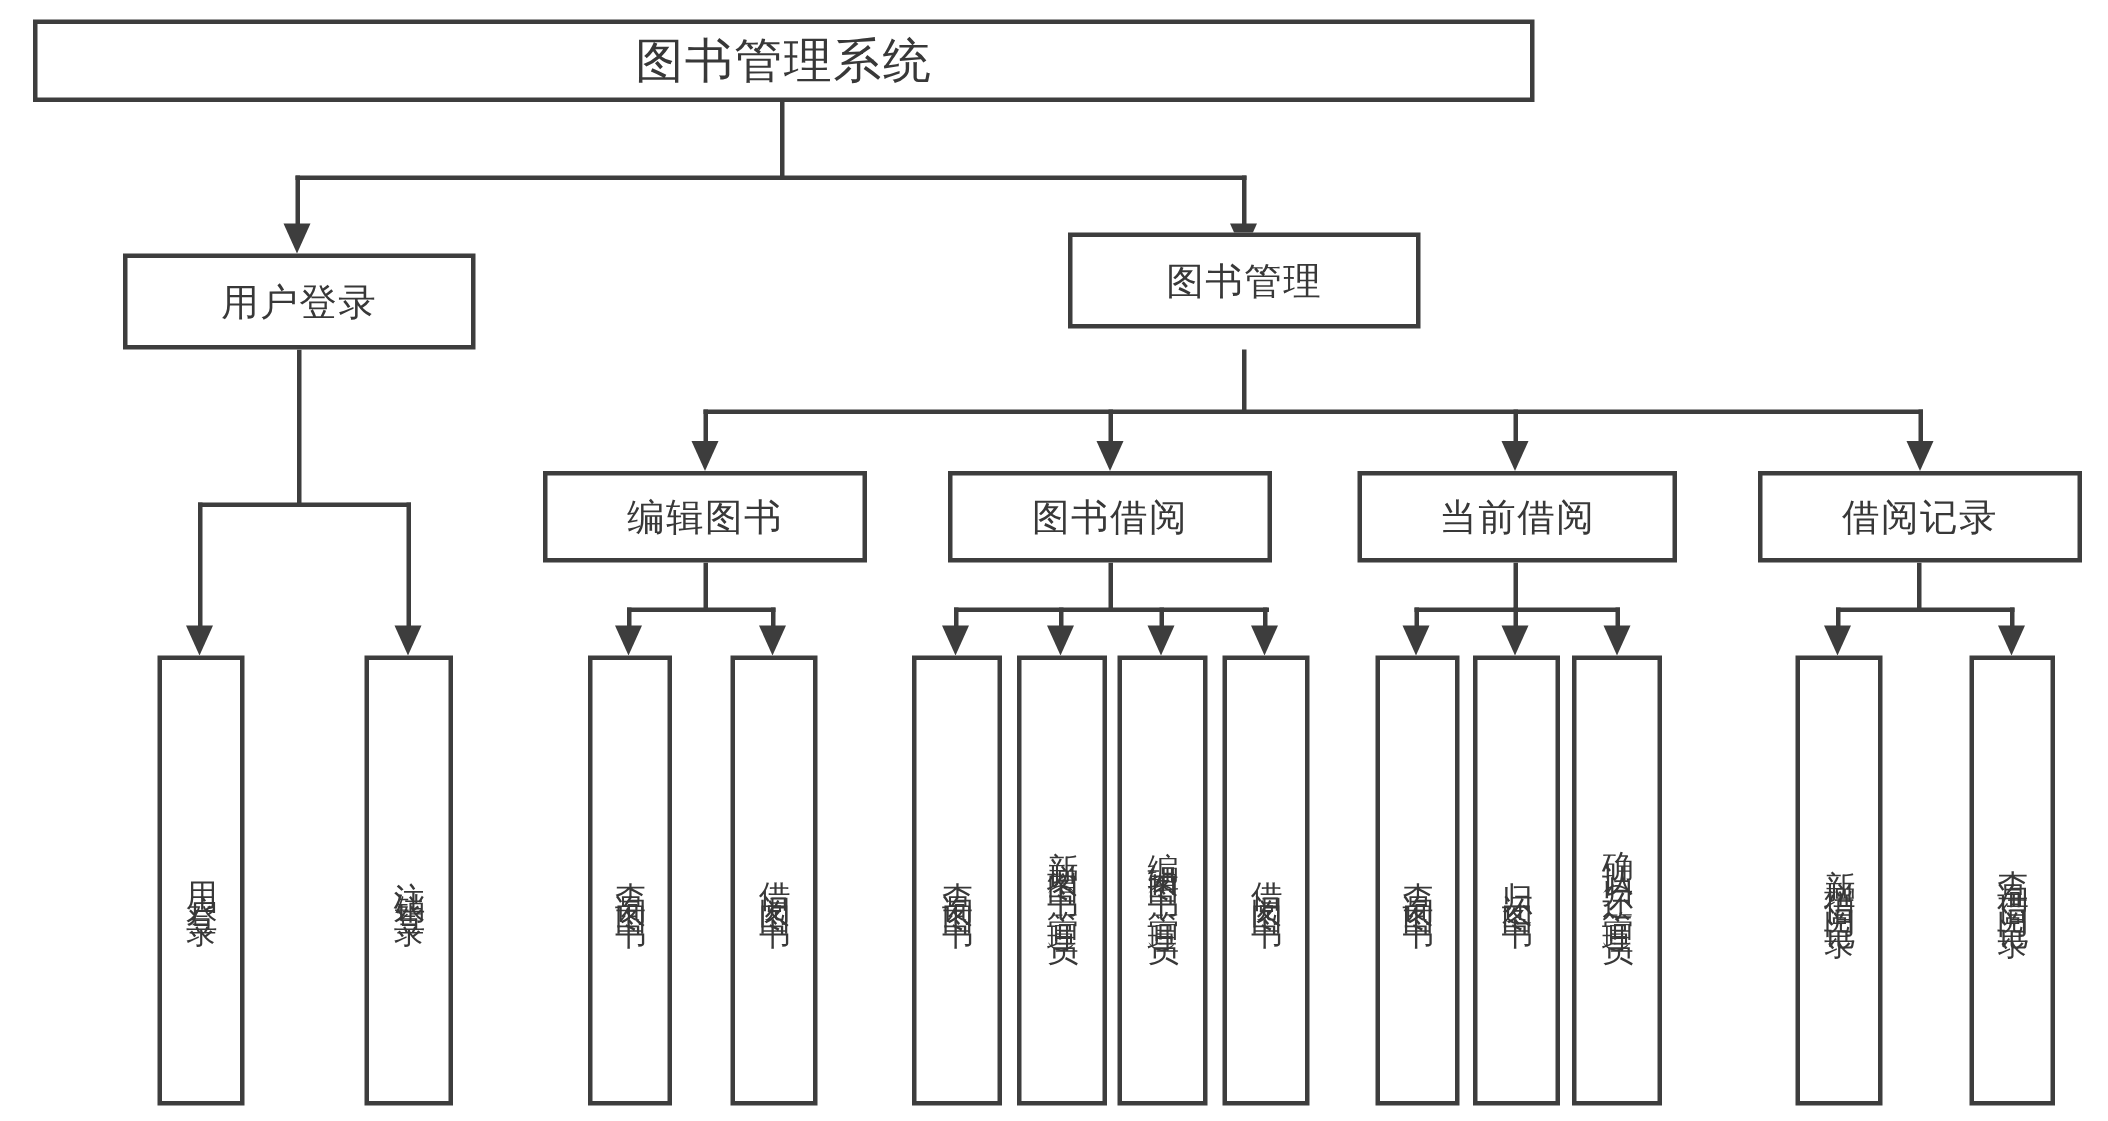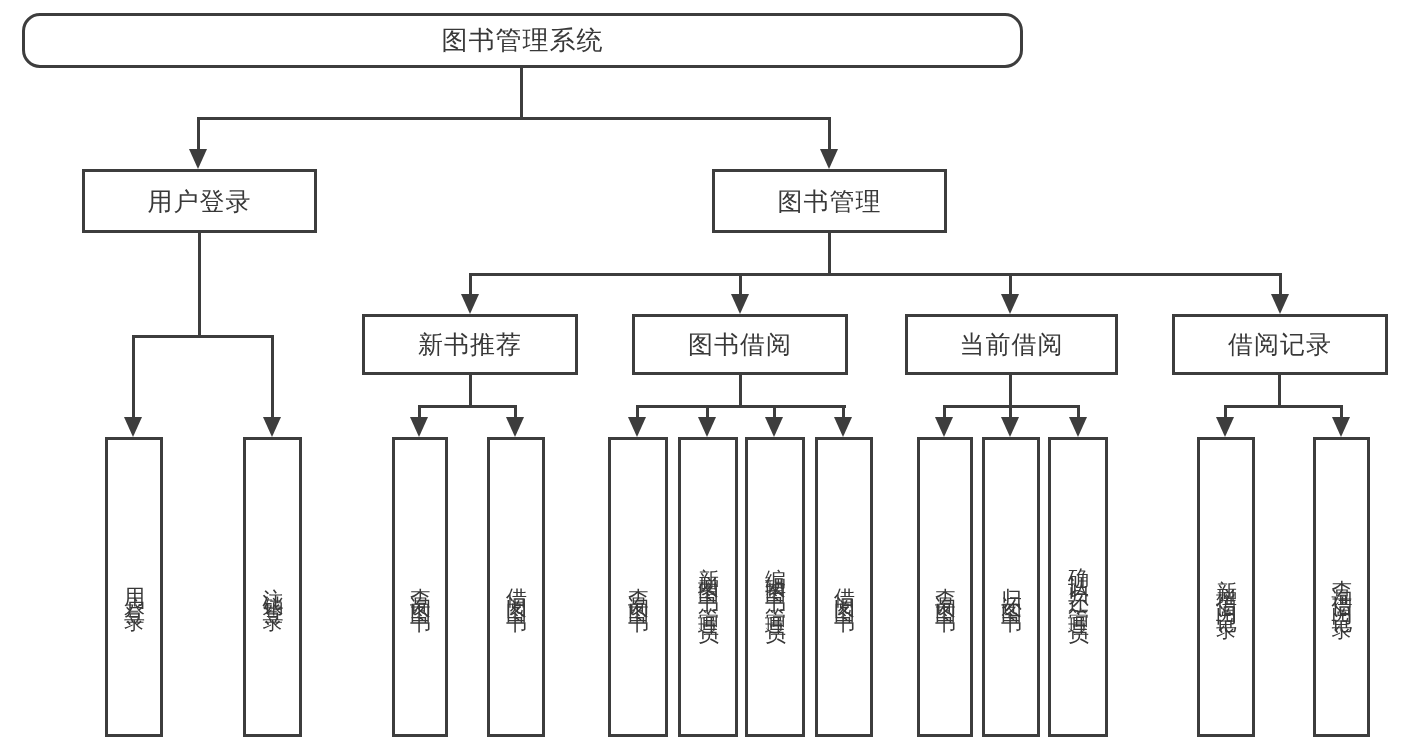--- a/index.html
+++ b/index.html
@@ -22,21 +22,21 @@
     border:3px solid var(--line);
     background:#fff;
     color:var(--text);
     display:flex;
     align-items:center;
     justify-content:center;
     text-align:center;
     z-index:2;
   }
   .box-h{font-size:25px;letter-spacing:1px;white-space:nowrap;}
-  .box-root{font-size:26px;border-radius:18px;}
+  .box-root{font-size:32px;}
   .box-v{
     writing-mode:vertical-rl;
     text-orientation:mixed;
     font-size:21px;
     letter-spacing:8px;
     line-height:1.1;
   }
   .hl,.vl{position:absolute;background:var(--line);z-index:1;}
   .ah{
     position:absolute;
@@ -57,23 +57,23 @@
   }
 </style>
 </head>
 <body>
 
 <div class="canvas">
 
   <div class="node box-h box-root" style="left:22px;top:13px;width:1001px;height:55px">图书管理系统</div>
 
   <div class="node box-h" style="left:82px;top:169px;width:235px;height:64px">用户登录</div>
-  <div class="node box-h" style="left:712px;top:169px;width:235px;height:64px">图书管理</div>
+  <div class="node box-h" style="left:712px;top:155px;width:235px;height:64px">图书管理</div>
 
-  <div class="node box-h" style="left:362px;top:314px;width:216px;height:61px">新书推荐</div>
+  <div class="node box-h" style="left:362px;top:314px;width:216px;height:61px">编辑图书</div>
   <div class="node box-h" style="left:632px;top:314px;width:216px;height:61px">图书借阅</div>
   <div class="node box-h" style="left:905px;top:314px;width:213px;height:61px">当前借阅</div>
   <div class="node box-h" style="left:1172px;top:314px;width:216px;height:61px">借阅记录</div>
 
   <div class="node box-v" style="left:105px;top:437px;width:58px;height:300px">用户登录</div>
   <div class="node box-v" style="left:243px;top:437px;width:59px;height:300px">注销登录</div>
 
   <div class="node box-v" style="left:392px;top:437px;width:56px;height:300px">查询图书</div>
   <div class="node box-v" style="left:487px;top:437px;width:58px;height:300px">借阅图书</div>
 

